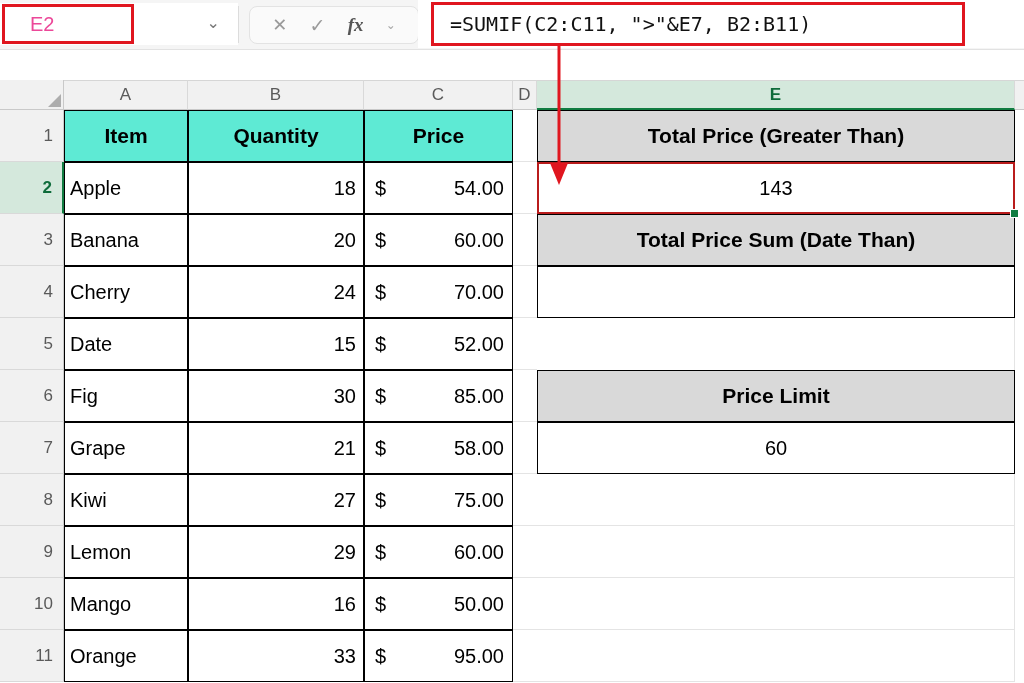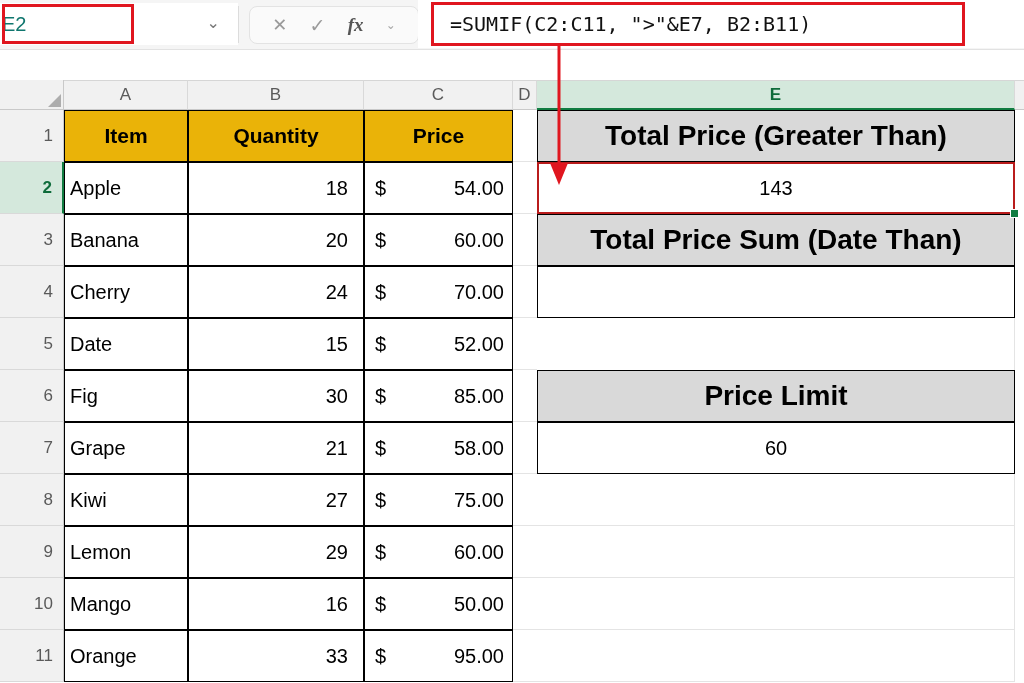--- a/index.html
+++ b/index.html
@@ -4,21 +4,21 @@
 <style>
   html,body{margin:0;padding:0;background:#fff;}
   .app{position:relative;width:1024px;height:683px;overflow:hidden;
        font-family:"Liberation Sans",sans-serif;background:#fff;}
 
   
   .topbar{position:absolute;left:0;top:0;width:1024px;height:49px;background:#f5f5f5;
           border-bottom:1px solid #e2e2e2;}
   .namebox{position:absolute;left:0;top:3px;width:238px;height:42px;background:#fff;
            display:flex;align-items:center;}
-  .namebox-text{padding-left:2px;font-size:20px;color:#0f766e;}
+  .namebox-text{padding-left:30px;font-size:20px;color:#ec4899;}
   .nb-chev{position:absolute;right:18px;top:10px;color:#7a7a7a;font-size:16px;}
   .nb-redbox{position:absolute;left:2px;top:4px;width:126px;height:34px;
              border:3px solid #e0161f;pointer-events:none;z-index:5;}
   .vsep{position:absolute;left:238px;top:6px;width:1px;height:37px;background:#dcdcdc;}
   .fb-group{position:absolute;left:249px;top:6px;width:168px;height:36px;background:#fafafa;
             border:1px solid #e3e3e3;border-radius:8px;display:flex;align-items:center;
             justify-content:space-evenly;}
   .fb-x{color:#9a9a9a;font-size:18px;}
   .fb-check{color:#9a9a9a;font-size:19px;}
   .fb-fx{color:#555;font-size:19px;font-style:italic;font-family:"Liberation Serif",serif;font-weight:bold;}
@@ -47,28 +47,28 @@
   .rh{position:absolute;left:0;width:64px;height:52px;box-sizing:border-box;background:#f1f1f1;
       display:flex;align-items:center;justify-content:flex-end;padding-right:10px;
       font-size:17px;color:#5a5a5a;border-bottom:1px solid #d9d9d9;border-right:1px solid #c9c9c9;}
   .rh.sel{background:#d4e8dc;color:#0e6b3a;border-right:2px solid #107c41;font-weight:bold;}
 
   
   .drow{position:absolute;left:64px;width:449px;height:52px;}
   .cell{position:absolute;top:0;height:52px;box-sizing:border-box;border:1px solid #000;
         background:#fff;display:flex;align-items:center;font-size:20px;color:#000;}
   .ca{left:0;width:124px;padding-left:5px;}
-  .cb{left:124px;width:176px;justify-content:flex-end;padding-right:15px;}
+  .cb{left:124px;width:176px;justify-content:flex-end;padding-right:7px;}
   .cc{left:300px;width:149px;justify-content:space-between;padding:0 8px 0 10px;}
-  .hdrcell{background:#eab308;font-weight:bold;font-size:21px;justify-content:center;padding:0;}
+  .hdrcell{background:#5eead4;font-weight:bold;font-size:21px;justify-content:center;padding:0;}
 
   .ecell{position:absolute;left:537px;width:478px;height:52px;box-sizing:border-box;
          display:flex;align-items:center;justify-content:center;font-size:20px;color:#000;
          background:#fff;border:1px solid #000;}
-  .ecell.hdr{background:#d9d9d9;font-weight:bold;font-size:28px;}
+  .ecell.hdr{background:#d9d9d9;font-weight:bold;font-size:21px;}
   .ecell.selcell{border:2px solid #b91c1c;z-index:10;}
   .fill-handle{position:absolute;left:1010px;top:209px;width:9px;height:9px;background:#107c41;
                border:1px solid #fff;box-sizing:border-box;z-index:12;}
 
   
   .gl{position:absolute;box-sizing:border-box;border-bottom:1px solid #e4e4e4;pointer-events:none;}
   .glv{position:absolute;box-sizing:border-box;border-right:1px solid #e4e4e4;pointer-events:none;}
 </style>
 </head>
 <body>

